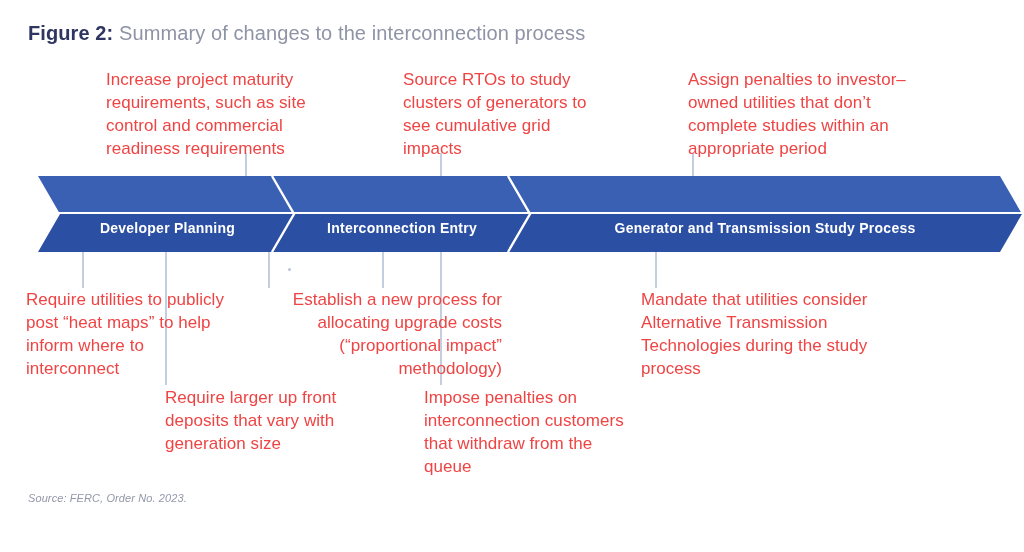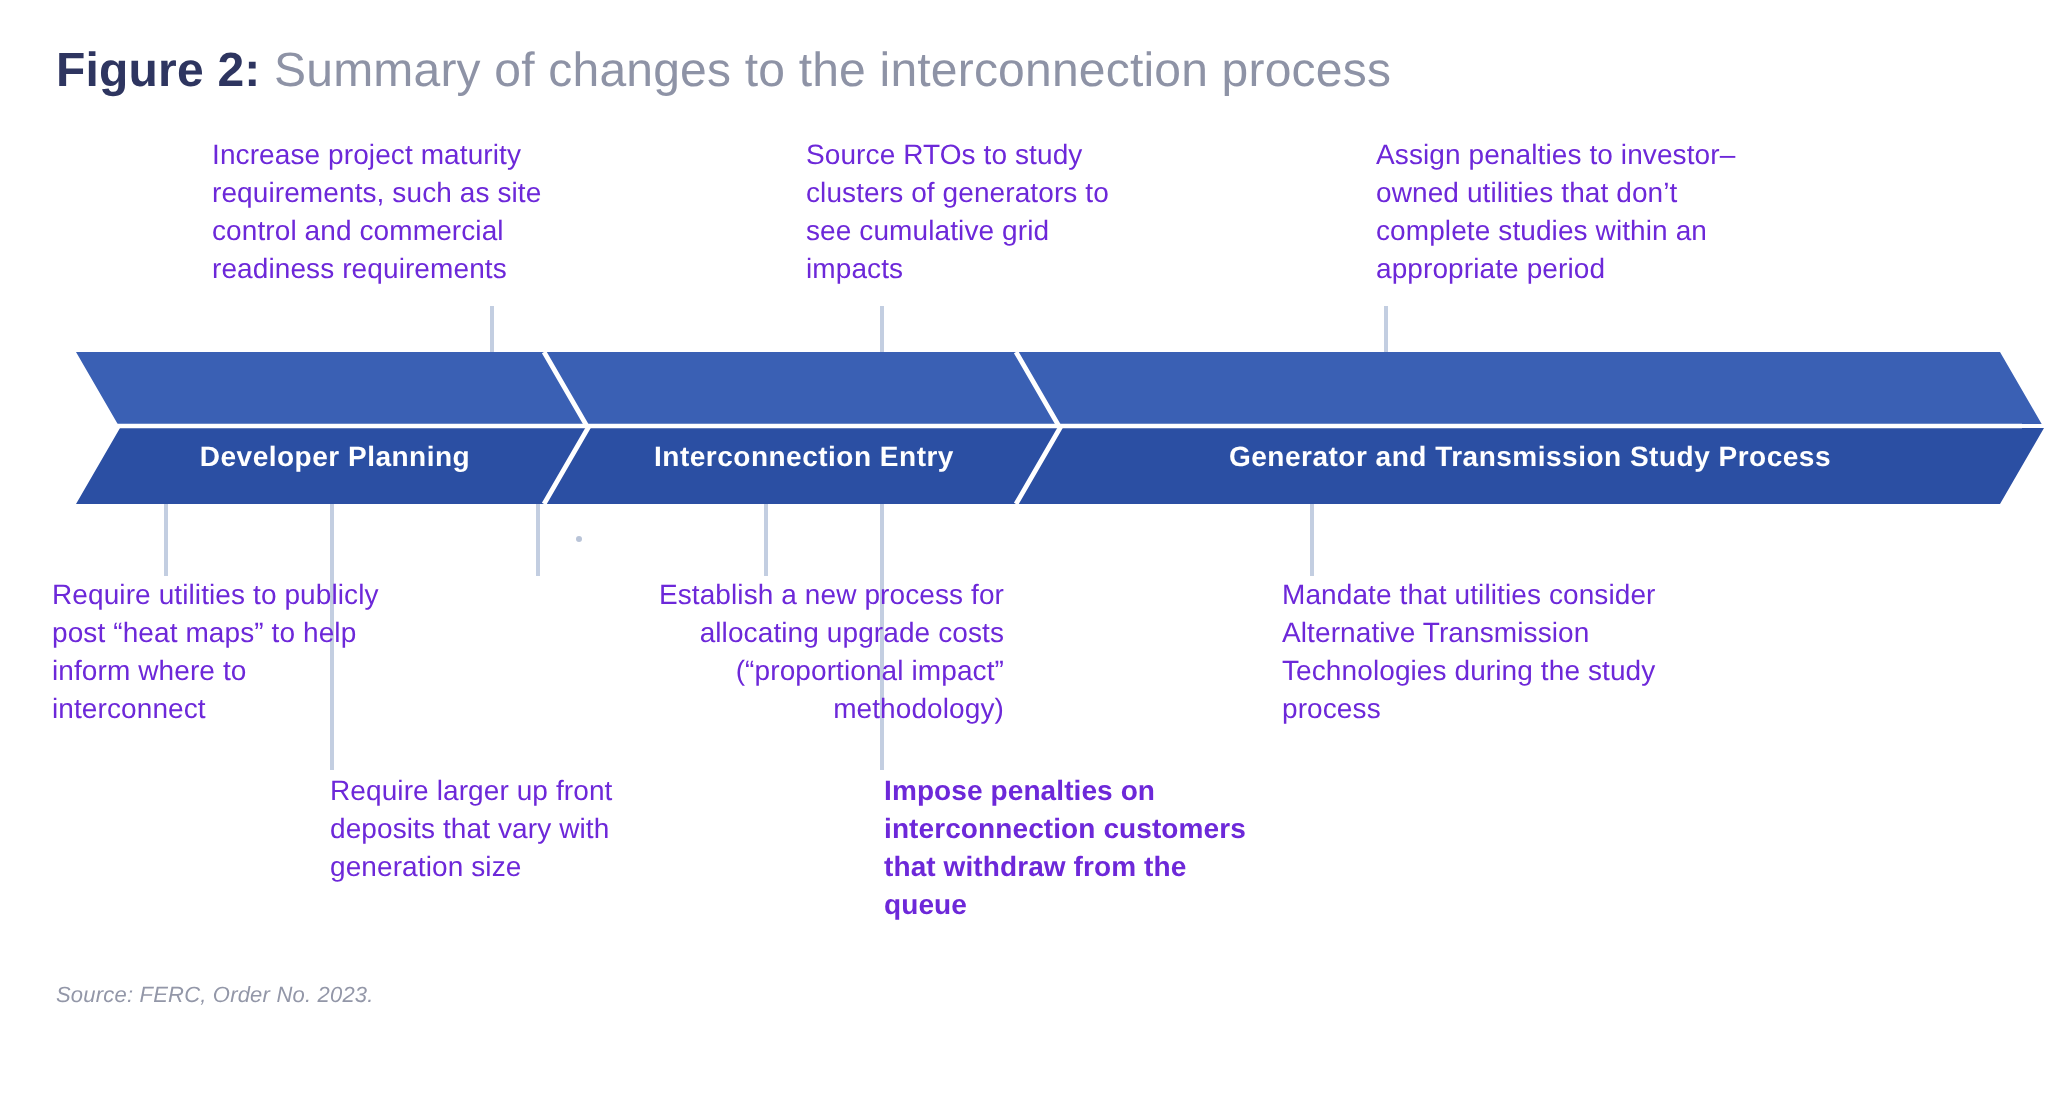--- a/index.html
+++ b/index.html
@@ -18,38 +18,38 @@
     height: 552px;
     background: #ffffff;
     overflow: hidden;
   }
 
   
   .fig-title {
     position: absolute;
     left: 28px;
     top: 22px;
-    font-size: 24px;
+    font-size: 20px;
     letter-spacing: 0.1px;
     white-space: nowrap;
   }
   .fig-title .fig-label {
     font-weight: bold;
     color: #2e3560;
   }
   .fig-title .fig-caption {
     font-weight: normal;
     color: #8e93a6;
   }
 
   
   .annot {
     position: absolute;
-    color: #6d28d9;
-    font-size: 14px;
+    color: #ef4444;
+    font-size: 17px;
     line-height: 1.355;
     white-space: pre-line;
     letter-spacing: 0.05px;
   }
 
   
   .conn {
     position: absolute;
     width: 1.6px;
     background: #c3cee1;
@@ -173,20 +173,20 @@
 (“proportional impact”
 methodology)</div>
   <div class="annot" style="left:641px; top:288px; width:262px;">Mandate that utilities consider
 Alternative Transmission
 Technologies during the study
 process</div>
 
   <div class="annot" style="left:165px; top:386px; width:215px;">Require larger up front
 deposits that vary with
 generation size</div>
-  <div class="annot" style="left:442px; top:386px; width:240px;font-weight:bold;">Impose penalties on
+  <div class="annot" style="left:424px; top:386px; width:240px;">Impose penalties on
 interconnection customers
 that withdraw from the
 queue</div>
 
   <div class="source">Source: FERC, Order No. 2023.</div>
 
 </div>
 
 </body></html>

